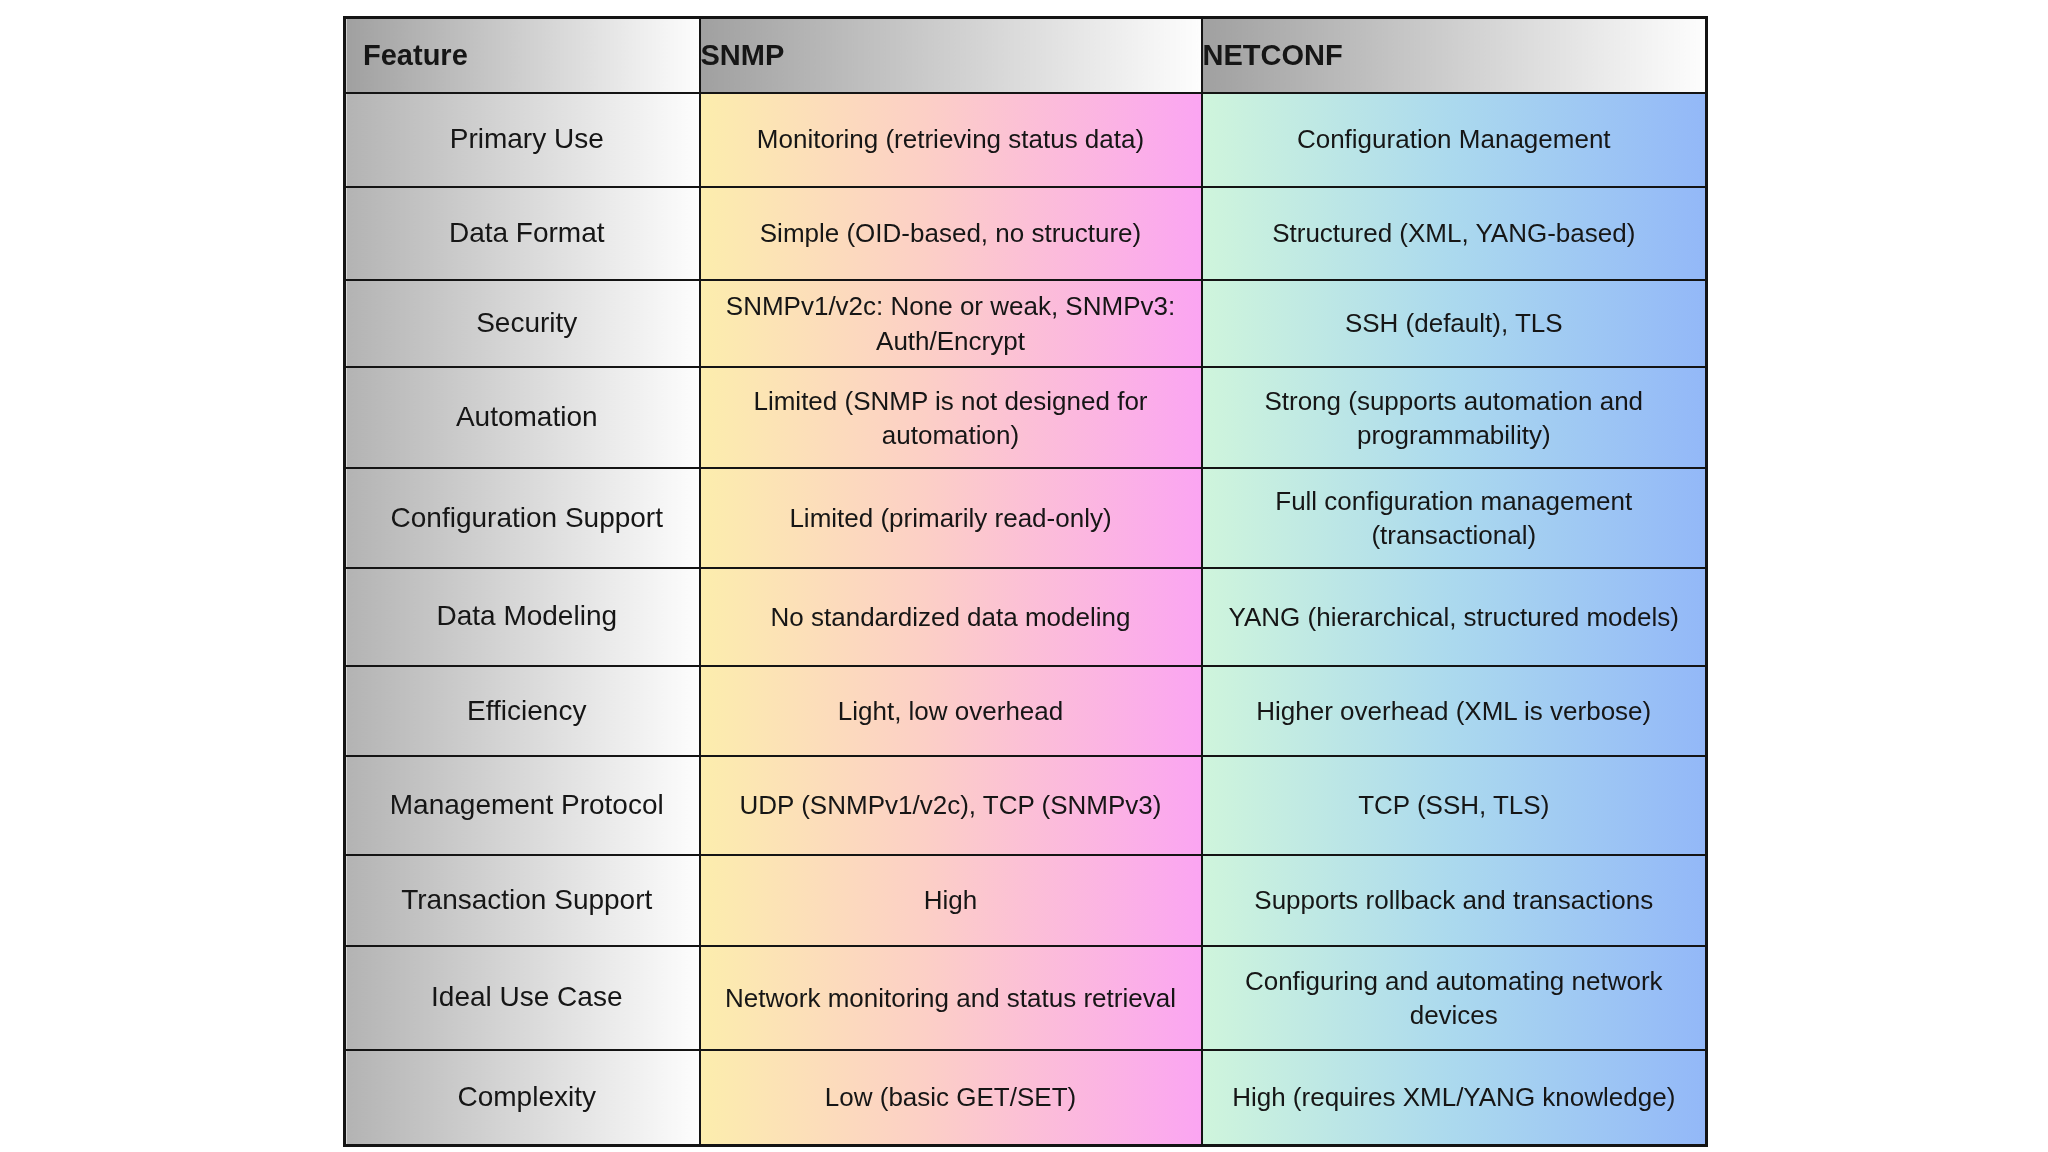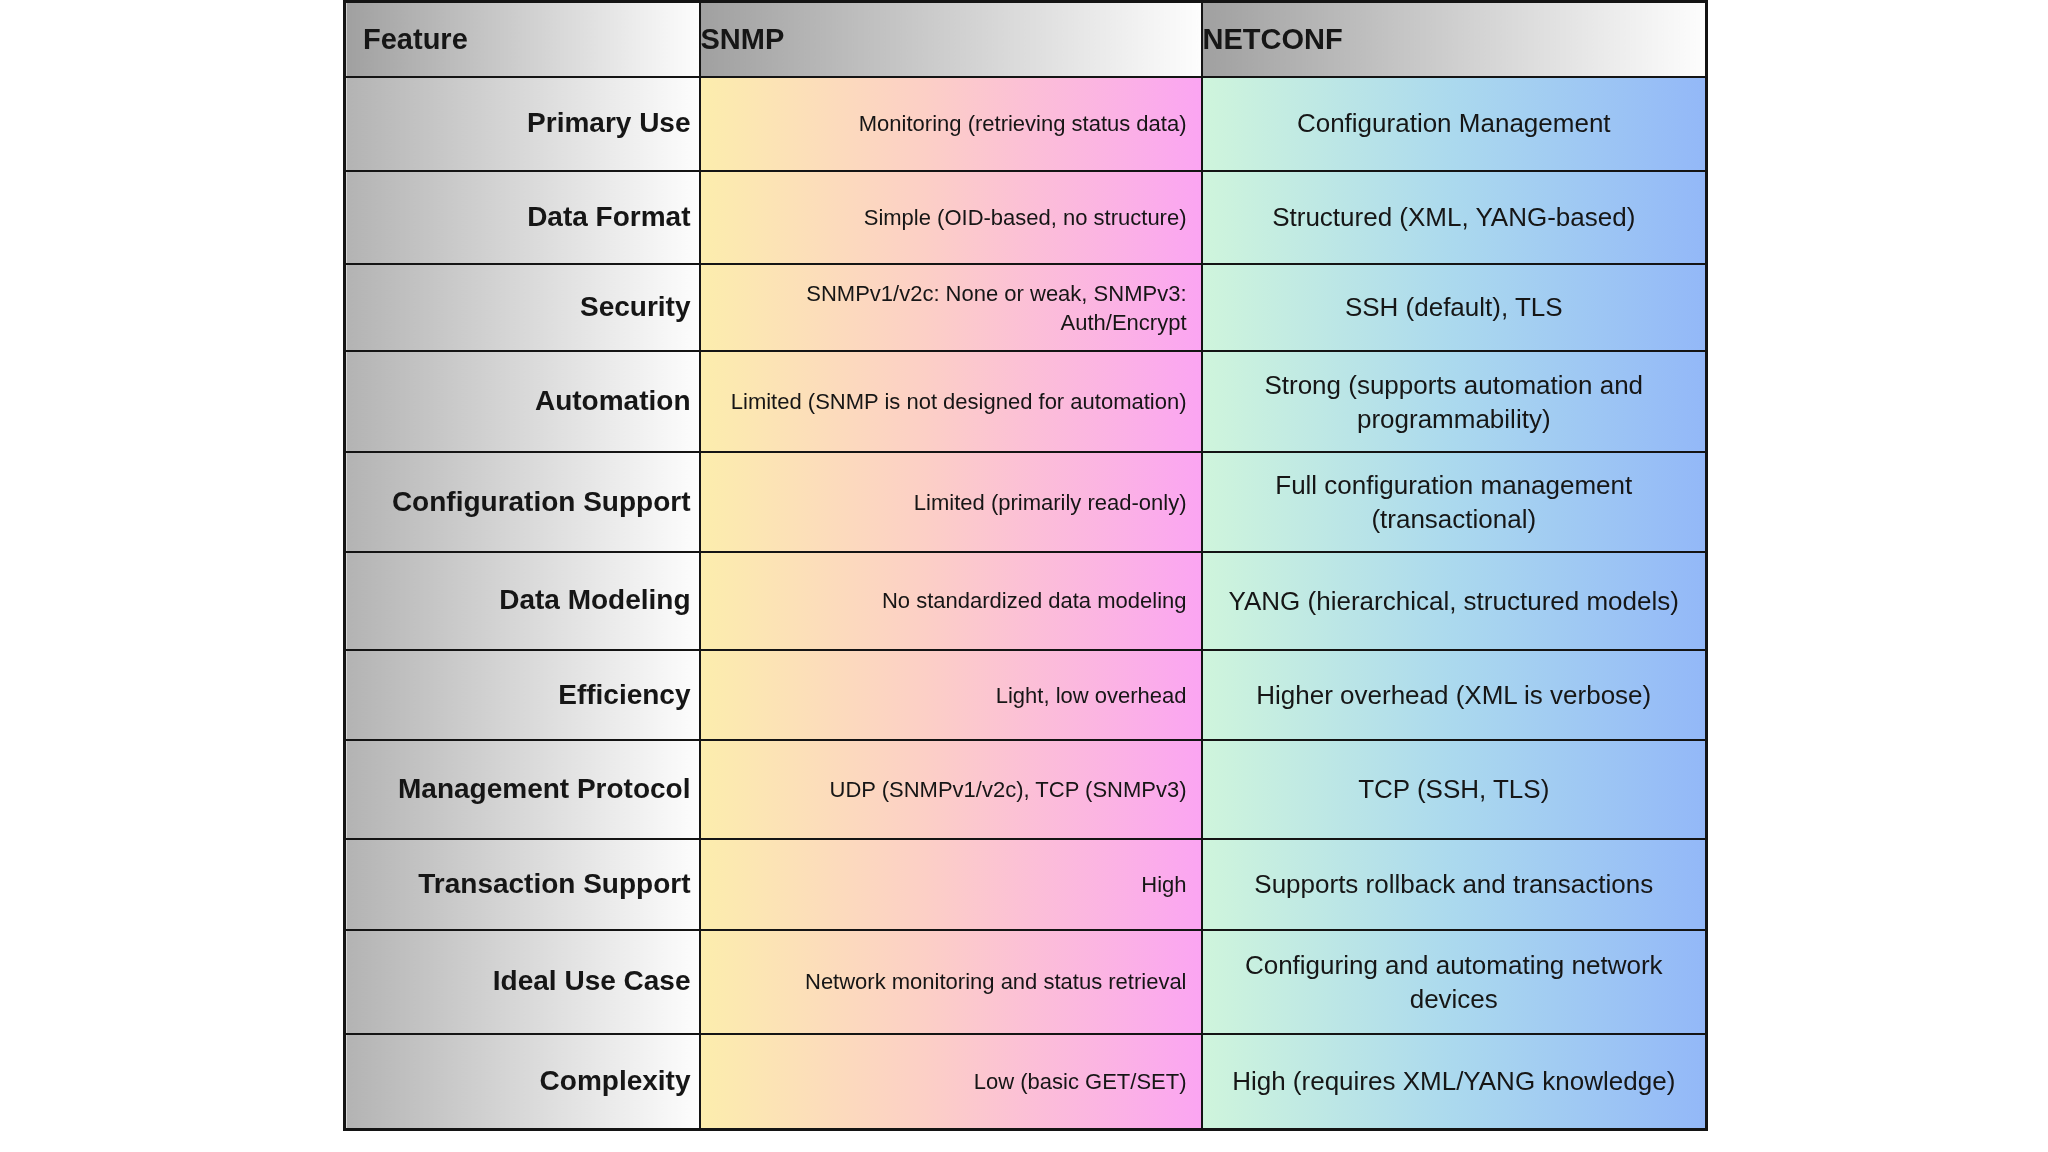--- a/index.html
+++ b/index.html
@@ -9,21 +9,21 @@
   .stage {
     position: relative;
     width: 2048px;
     height: 1152px;
     background: #ffffff;
   }
 
   table.compare {
     position: absolute;
     left: 343px;
-    top: 0;
+    top: 16px;
     width: 1362px;
     height: 1131px;
     border-collapse: collapse;
     table-layout: fixed;
     border: 3px solid var(--border-0, #141414);
   }
 
   col.c-feature { width: 355px; }
   col.c-snmp    { width: 502px; }
   col.c-netconf { width: 505px; }
@@ -42,30 +42,30 @@
     background: linear-gradient(90deg, var(--header_gradient-0, #a0a0a0) 0%, var(--header_gradient-1, #fdfdfd) 100%);
     text-align: left;
   }
   th.feature-head {
     text-align: left;
     padding-left: 17px;
   }
 
   td.feature-cell {
     font-size: 28px;
-    font-weight: bold;
-    text-align: right;
+    font-weight: normal;
+    text-align: center;
     padding-left: 17px;
     padding-right: 8px;
     background: linear-gradient(90deg, var(--feature_gradient-0, #b3b3b3) 0%, var(--feature_gradient-1, #fdfdfd) 100%);
   }
 
   td.snmp-cell {
-    font-size: 22px;
-    text-align: right;
+    font-size: 26px;
+    text-align: center;
     padding: 0 14px;
     background: linear-gradient(90deg,
       var(--snmp_gradient-0, #fcedad) 0%,
       var(--snmp_gradient-1, #fccfc6) 45%,
       var(--snmp_gradient-2, #fba5f2) 100%);
   }
 
   td.netconf-cell {
     font-size: 26px;
     text-align: center;

